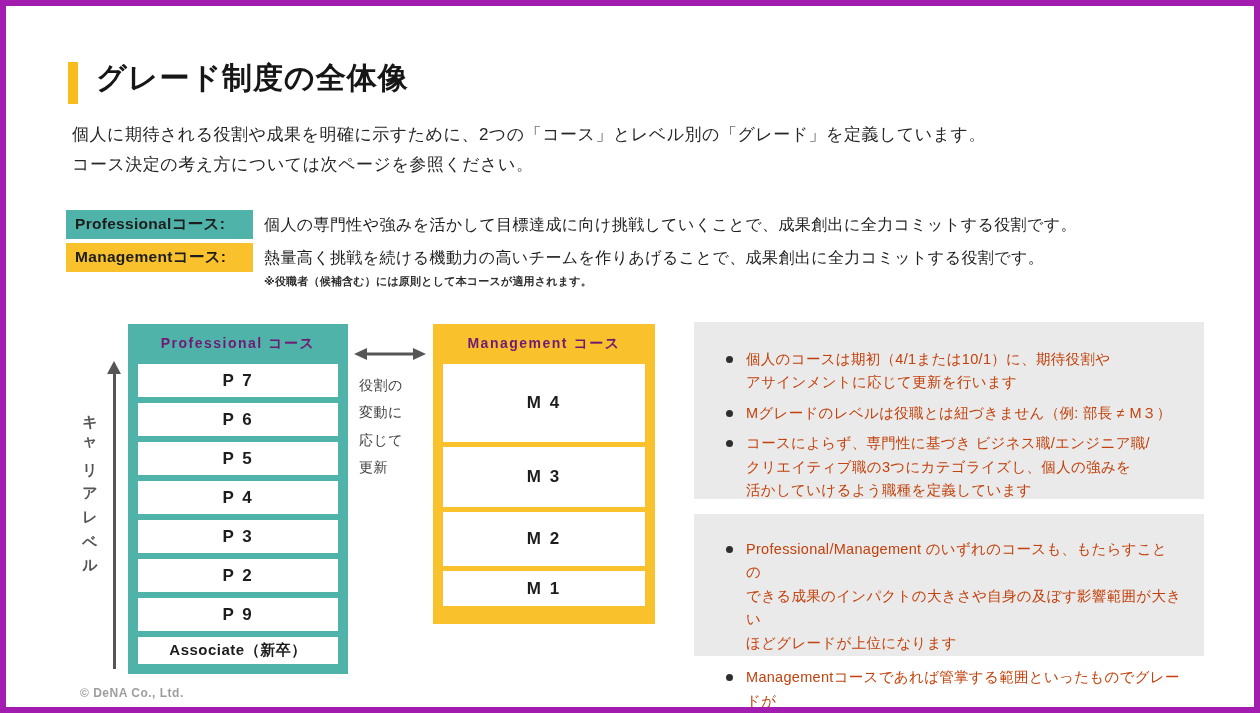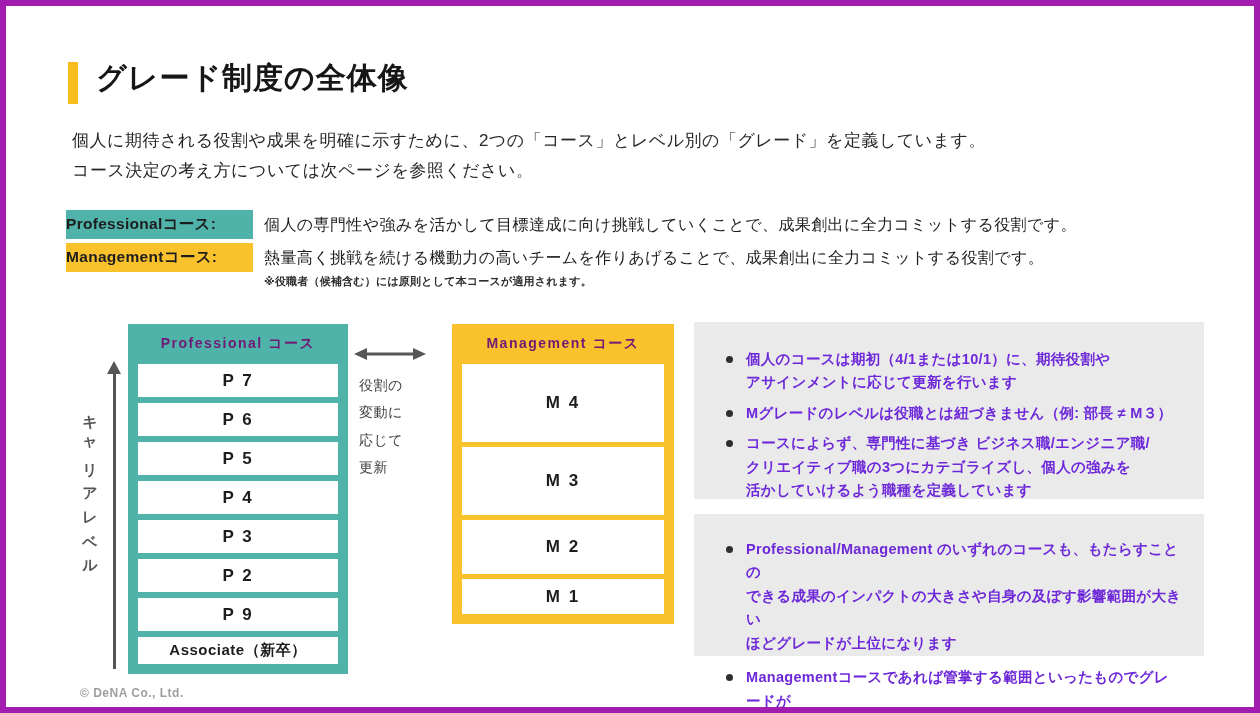--- a/index.html
+++ b/index.html
@@ -26,28 +26,28 @@
   .accent-bar{
     position:absolute;left:62px;top:56px;width:10px;height:42px;
     background:var(--accent);
   }
   .page-title{
     position:absolute;left:90px;top:52px;
     font-size:30px;font-weight:700;color:#161616;letter-spacing:1px;
   }
   
   .intro{
-    position:absolute;left:66px;top:120px;
+    position:absolute;left:66px;top:114px;
     font-size:17px;color:#262626;line-height:1.75;letter-spacing:.5px;
     white-space:pre-line;
   }
   
   .chip{
     position:absolute;left:60px;height:29px;width:187px;
-    display:flex;align-items:center;
+    display:flex;align-items:center;padding-left:9px;
     font-size:15.5px;font-weight:700;color:var(--ink);letter-spacing:.3px;
   }
   .chip.pro{top:204px;background:var(--teal);}
   .chip.mgmt{top:237px;background:var(--yellow);}
   .course-desc{
     position:absolute;left:258px;
     font-size:16px;color:var(--ink);letter-spacing:.4px;font-weight:500;
   }
   .course-desc.pro{top:209px;}
   .course-desc.mgmt{top:242px;}
@@ -70,35 +70,35 @@
     border-bottom:13px solid var(--arrow-gray);
   }
   .axis-arrow .shaft{
     width:3px;height:295px;margin:0 auto;background:var(--arrow-gray);
   }
   
   .col{
     position:absolute;top:318px;
   }
   .col.pro{left:122px;width:220px;height:350px;background:var(--teal);}
-  .col.mgmt{left:446px;width:222px;height:300px;background:var(--yellow);}
+  .col.mgmt{left:427px;width:222px;height:300px;background:var(--yellow);}
   .col-header{
     height:40px;display:flex;align-items:center;justify-content:center;
     color:#701a75;font-size:14px;font-weight:700;letter-spacing:1.5px;
   }
   .grade-box{
     background:#fff;margin:0 10px 6px 10px;
     display:flex;align-items:center;justify-content:center;
     font-size:17px;font-weight:700;color:var(--ink);letter-spacing:2px;
   }
   .col.pro .grade-box{height:33px;}
   .col.pro .grade-box.associate{height:27px;font-size:15px;letter-spacing:.5px;margin-bottom:10px;text-align:center;}
   .col.mgmt .grade-box{margin-bottom:5px;}
   .col.mgmt .grade-box.m4{height:78px;}
-  .col.mgmt .grade-box.m3{height:68px;}
+  .col.mgmt .grade-box.m3{height:60px;}
   .col.mgmt .grade-box.m2{height:54px;}
   .col.mgmt .grade-box.m1{height:35px;margin-bottom:22px;}
   
   .swap-arrow{
     position:absolute;left:348px;top:341px;width:72px;height:14px;
   }
   .swap-note{
     position:absolute;left:353px;top:366px;width:66px;
     font-size:14px;color:#3e3e3e;line-height:1.95;letter-spacing:.5px;
     white-space:pre-line;font-weight:500;
@@ -111,22 +111,22 @@
   .info-box.second{top:508px;height:142px;padding:24px 22px 0 30px;}
   .bullet{
     display:flex;margin-bottom:7px;
   }
   .info-box.second .bullet{margin-bottom:11px;}
   .bullet .dot{
     flex:0 0 auto;width:7px;height:7px;border-radius:50%;
     background:#2e2e2e;margin:8px 13px 0 2px;
   }
   .bullet .text{
-    font-size:14.5px;color:#6d28d9;line-height:1.62;letter-spacing:.3px;
-    white-space:pre-line;font-weight:700;
+    font-size:14.5px;color:#c2410c;line-height:1.62;letter-spacing:.3px;
+    white-space:pre-line;font-weight:400;
   }
   
   .footer{
     position:absolute;left:58px;top:680px;
     font-size:12px;font-weight:700;color:#9e9e9e;letter-spacing:.5px;margin-left:16px;
   }
 </style>
 </head>
 <body>
 

